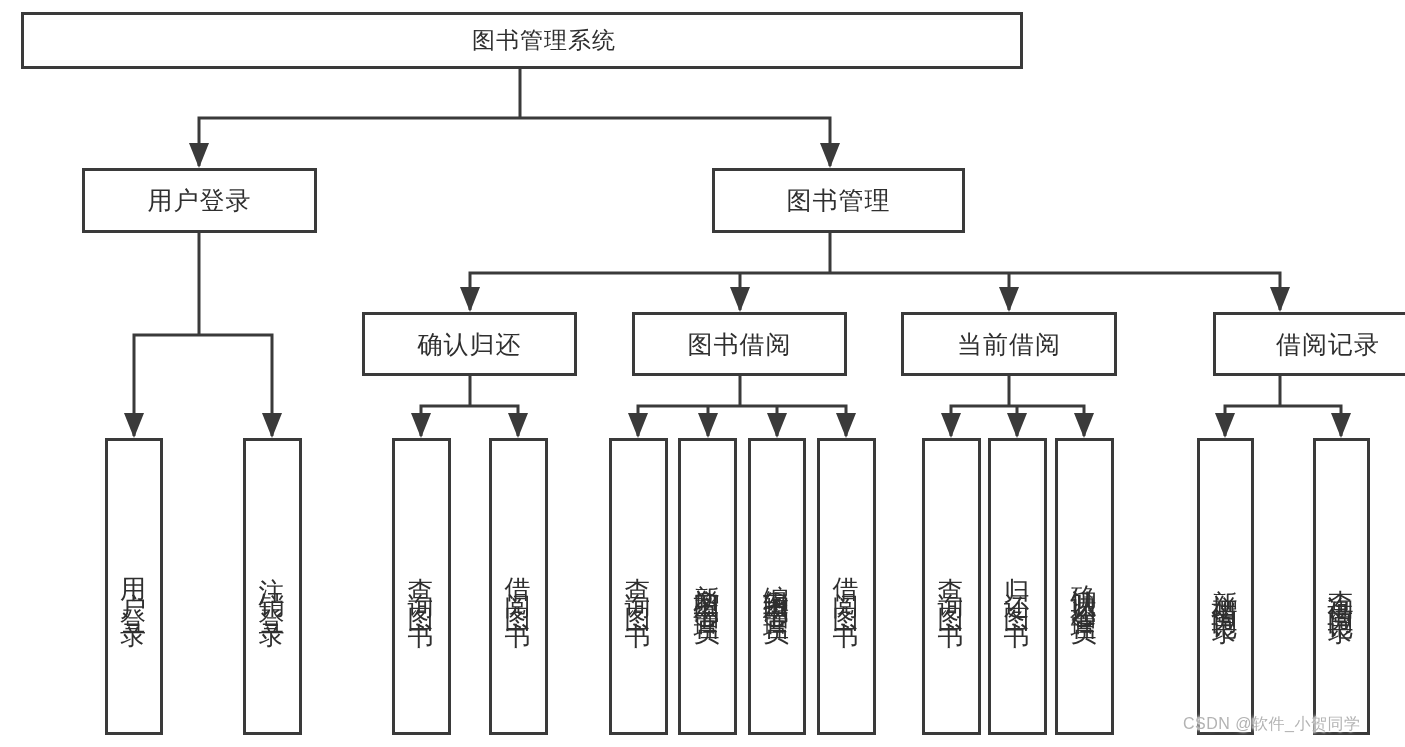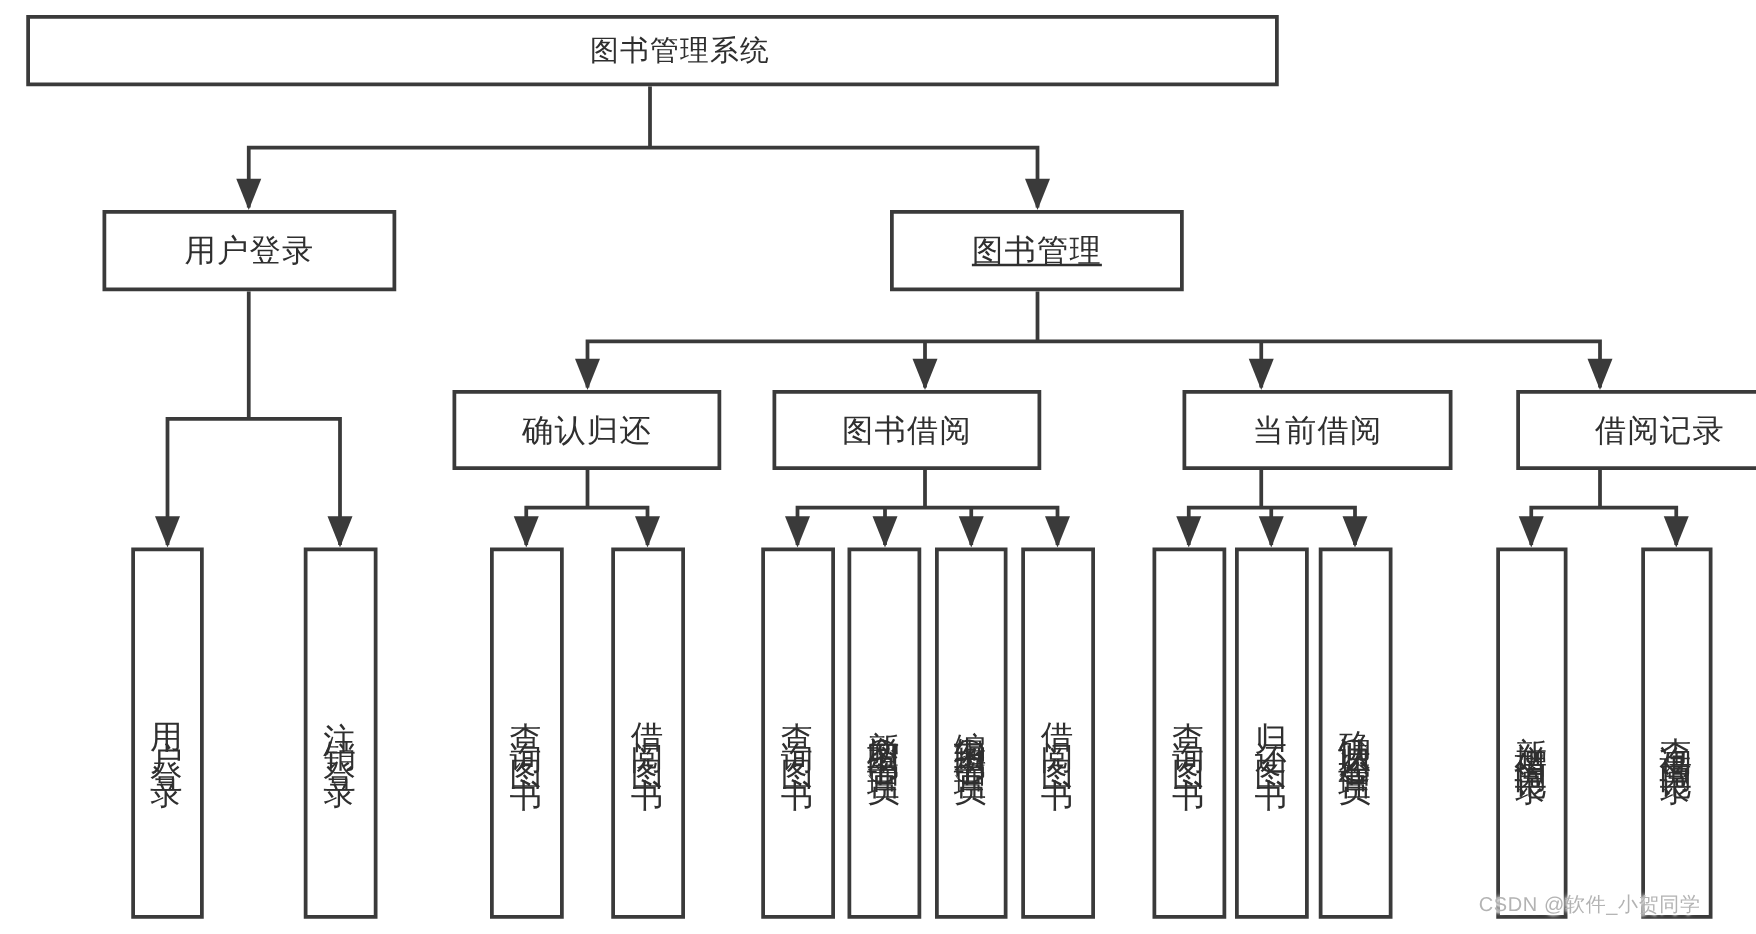--- a/index.html
+++ b/index.html
@@ -82,25 +82,25 @@
       <polygon points="1007,413 1027,413 1017,438"></polygon>
       <polygon points="1074,413 1094,413 1084,438"></polygon>
       <polygon points="1215,413 1235,413 1225,438"></polygon>
       <polygon points="1331,413 1351,413 1341,438"></polygon>
     </g>
   </svg>
 
   <div class="node h root" style="left:21px; top:12px; width:1002px; height:57px;padding-left:44px;">图书管理系统</div>
 
   <div class="node h" style="left:82px; top:168px; width:235px; height:65px;">用户登录</div>
-  <div class="node h" style="left:712px; top:168px; width:235px; height:65px;text-decoration:underline;">图书管理</div>
+  <div class="node h" style="left:712px; top:168px; width:253px; height:65px;">图书管理</div>
 
   <div class="node h" style="left:362px; top:312px; width:215px; height:64px;">确认归还</div>
-  <div class="node h" style="left:618px; top:312px; width:215px; height:64px;">图书借阅</div>
-  <div class="node h" style="left:901px; top:312px; width:216px; height:64px;margin-left:45px;">当前借阅</div>
+  <div class="node h" style="left:632px; top:312px; width:215px; height:64px;">图书借阅</div>
+  <div class="node h" style="left:901px; top:312px; width:216px; height:64px;">当前借阅</div>
   <div class="node h" style="left:1213px; top:312px; width:215px; height:64px;padding-left:15px;">借阅记录</div>
 
   <div class="node v ls4" style="left:105px; width:58px;">用户登录</div>
   <div class="node v ls4" style="left:243px; width:59px;">注销登录</div>
 
   <div class="node v ls4" style="left:392px; width:59px;">查询图书</div>
   <div class="node v ls4" style="left:489px; width:59px;">借阅图书</div>
 
   <div class="node v ls4" style="left:609px; width:59px;">查询图书</div>
   <div class="node v ls9" style="left:678px; width:59px;">新增图书（管理员）</div>

